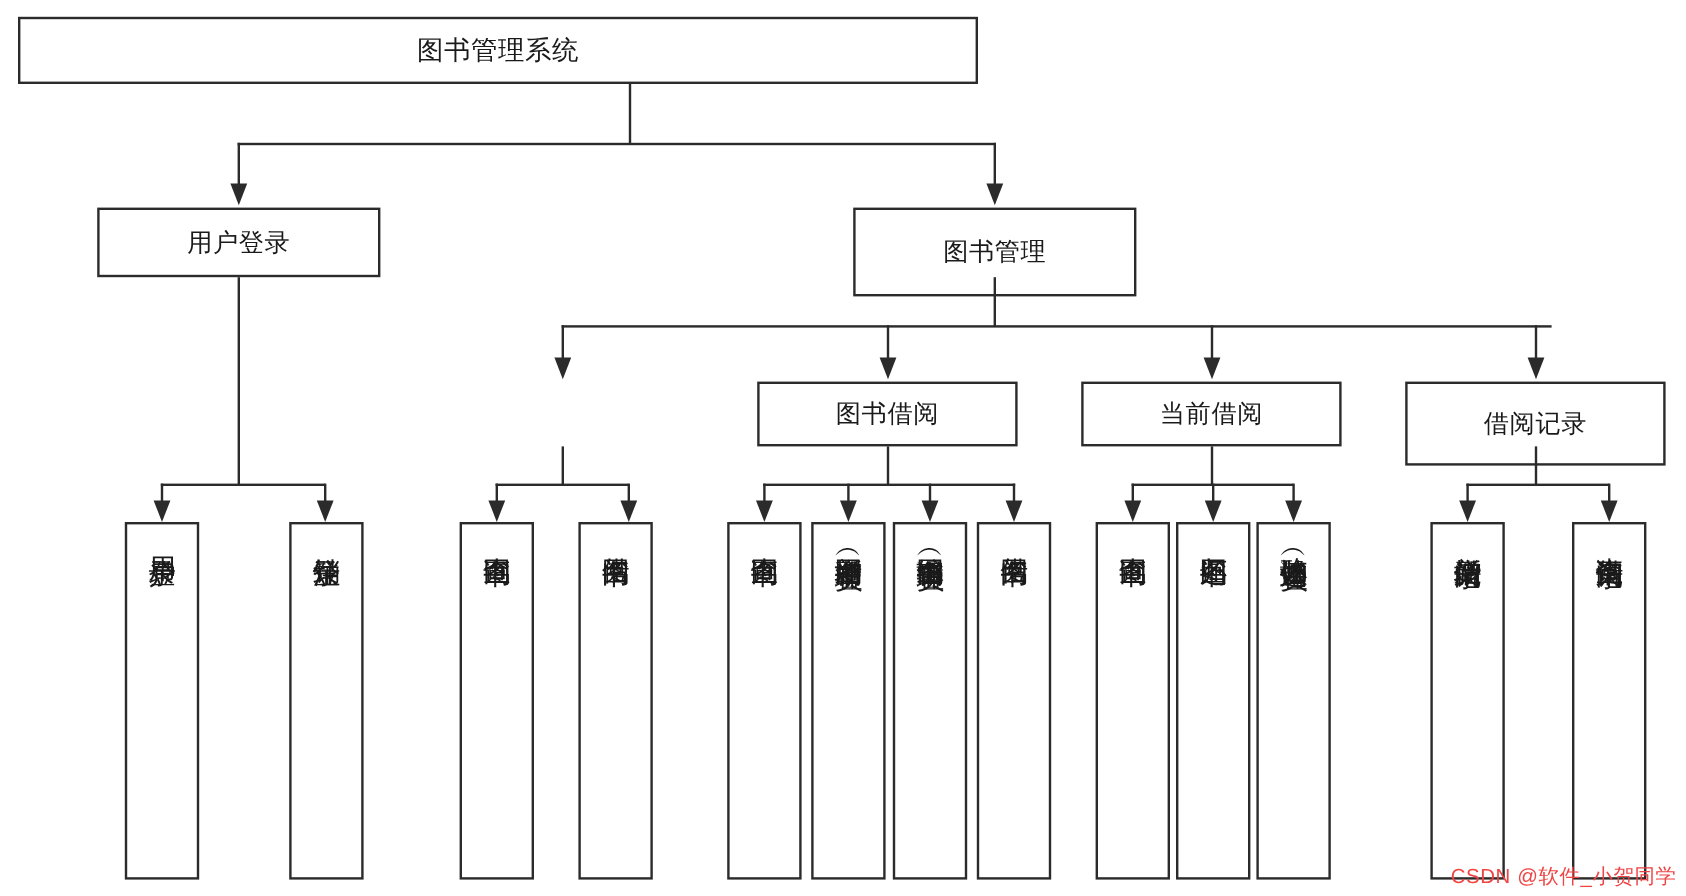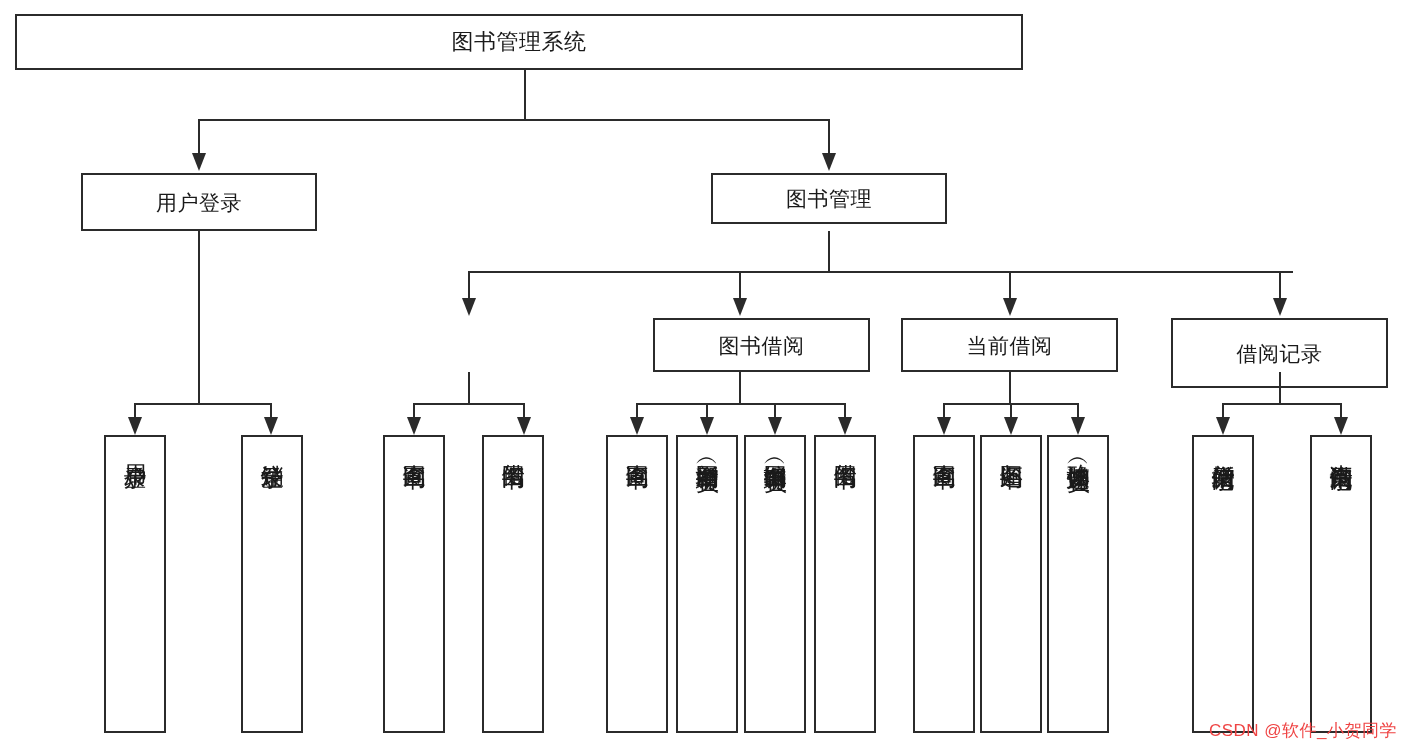--- a/index.html
+++ b/index.html
@@ -76,37 +76,37 @@
     letter-spacing: 0.5px;
     white-space: nowrap;
     pointer-events: none;
   }
 </style>
 </head>
 <body>
 
 <div id="canvas">
 
-  <div class="node root horiz" style="left:15px; top:14px; width:1008px; height:56px;">
+  <div class="node root horiz" style="left:15px; top:14px; width:800px; height:56px;">
     <span class="label">图书管理系统</span>
   </div>
 
   <div class="vline" style="left:524px; top:70px; width:2px; height:50px;"></div>
 
   <div class="hline" style="left:198px; top:119px; width:632px; height:2px;"></div>
 
   <div class="vline" style="left:198px; top:119px; width:2px; height:36px;"></div>
   <div class="arrow" style="left:192px; top:153px;"></div>
   <div class="vline" style="left:828px; top:119px; width:2px; height:36px;"></div>
   <div class="arrow" style="left:822px; top:153px;"></div>
 
   <div class="node horiz" style="left:81px; top:173px; width:236px; height:58px;">
     <span class="label">用户登录</span>
   </div>
-  <div class="node horiz" style="left:711px; top:173px; width:236px; height:51px;">
+  <div class="node horiz" style="left:711px; top:173px; width:236px; height:74px;">
     <span class="label">图书管理</span>
   </div>
 
   <div class="vline" style="left:198px; top:231px; width:2px; height:173px;"></div>
   <div class="hline" style="left:134px; top:403px; width:137px; height:2px;"></div>
   <div class="vline" style="left:134px; top:403px; width:2px; height:15px;"></div>
   <div class="arrow" style="left:128px; top:417px;"></div>
   <div class="vline" style="left:270px; top:403px; width:2px; height:15px;"></div>
   <div class="arrow" style="left:264px; top:417px;"></div>
 
@@ -115,21 +115,21 @@
 
   <div class="vline" style="left:468px; top:271px; width:2px; height:28px;"></div>
   <div class="arrow" style="left:462px; top:298px;"></div>
   <div class="vline" style="left:739px; top:271px; width:2px; height:28px;"></div>
   <div class="arrow" style="left:733px; top:298px;"></div>
   <div class="vline" style="left:1009px; top:271px; width:2px; height:28px;"></div>
   <div class="arrow" style="left:1003px; top:298px;"></div>
   <div class="vline" style="left:1279px; top:271px; width:2px; height:28px;"></div>
   <div class="arrow" style="left:1273px; top:298px;"></div>
 
-  <div class="node horiz" style="left:653px; top:318px; width:217px; height:54px;">
+  <div class="node horiz" style="left:631px; top:318px; width:217px; height:54px;">
     <span class="label">图书借阅</span>
   </div>
   <div class="node horiz" style="left:901px; top:318px; width:217px; height:54px;">
     <span class="label">当前借阅</span>
   </div>
   <div class="node horiz" style="left:1171px; top:318px; width:217px; height:70px;">
     <span class="label">借阅记录</span>
   </div>
 
   <div class="vline" style="left:468px; top:372px; width:2px; height:32px;"></div>

